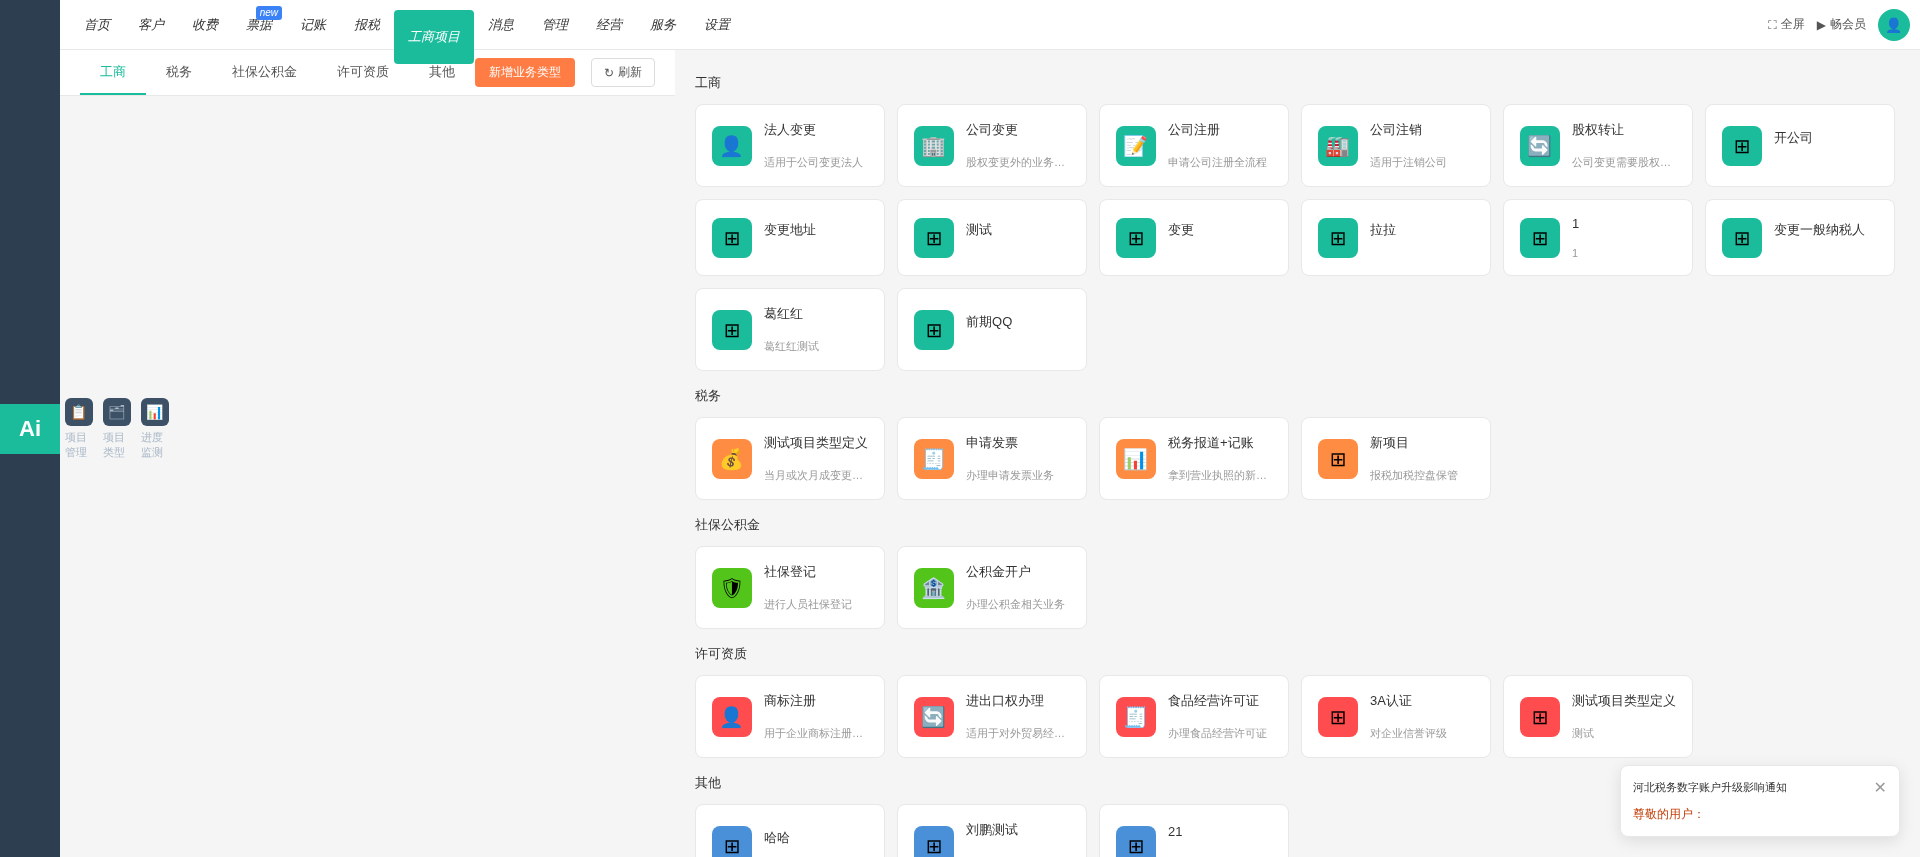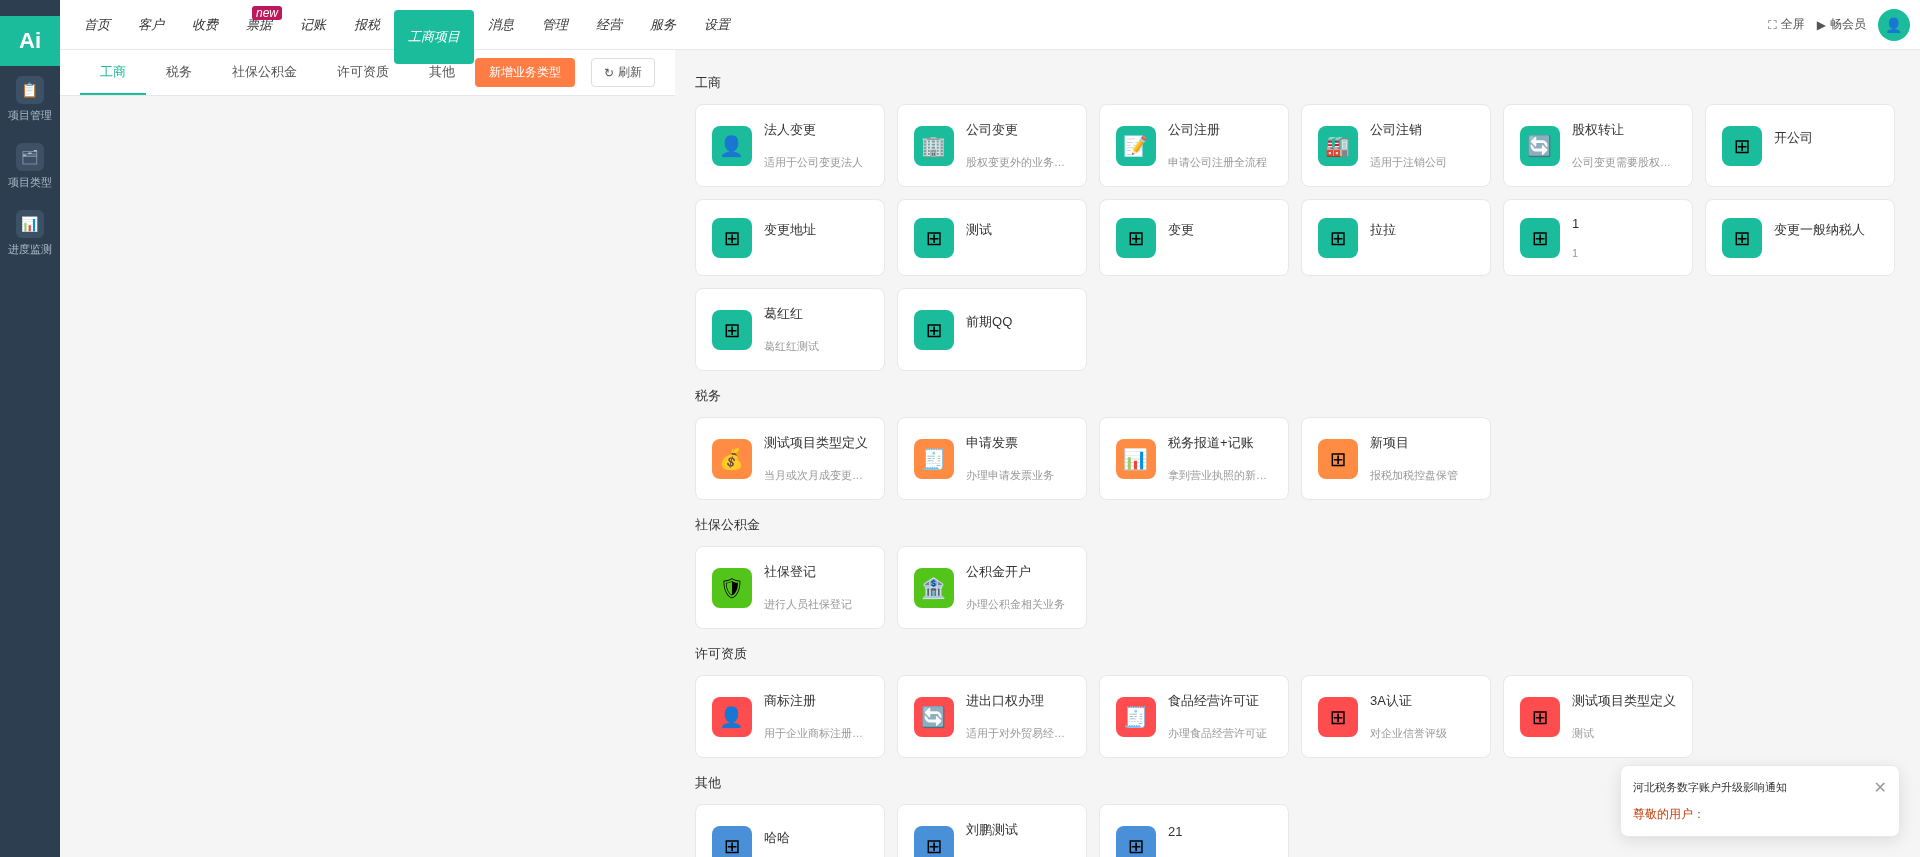--- a/index.html
+++ b/index.html
@@ -3,23 +3,23 @@
   <meta charset="utf-8">
   <style>
     * { margin: 0; padding: 0; box-sizing: border-box; }
     body { font-family: "Microsoft YaHei", "PingFang SC", sans-serif; font-size: 13px; background: #f5f5f5; display: flex; height: 857px; overflow: hidden; }
 
     
     .sidebar {
       width: 60px;
       background: #2d3e50;
       display: flex;
-      flex-direction: column;
-      align-items: center;
-      padding-top: 16px;
+      flex-direction: row;
+      align-items: center;
+      padding-top: 0;
       flex-shrink: 0;
     }
     .sidebar-logo {
       width: 60px;
       height: 50px;
       background: #1abc9c;
       display: flex;
       align-items: center;
       justify-content: center;
       color: white;
@@ -75,23 +75,23 @@
     .nav-item.active {
       background: #1abc9c;
       color: #fff;
       border-radius: 4px;
       margin-top: 24px;
     }
     .nav-item .badge {
       position: absolute;
       top: 8px;
       right: 4px;
-      background: #be185d;
+      background: #3b82f6;
       color: white;
-      font-size: 12px;
+      font-size: 10px;
       padding: 0 4px;
       border-radius: 3px;
       line-height: 14px;
     }
     .nav-right { display: flex; align-items: center; gap: 12px; }
     .nav-right-btn {
       display: flex; align-items: center; gap: 4px;
       color: #555; cursor: pointer; font-size: 12px;
     }
     .avatar-circle {

